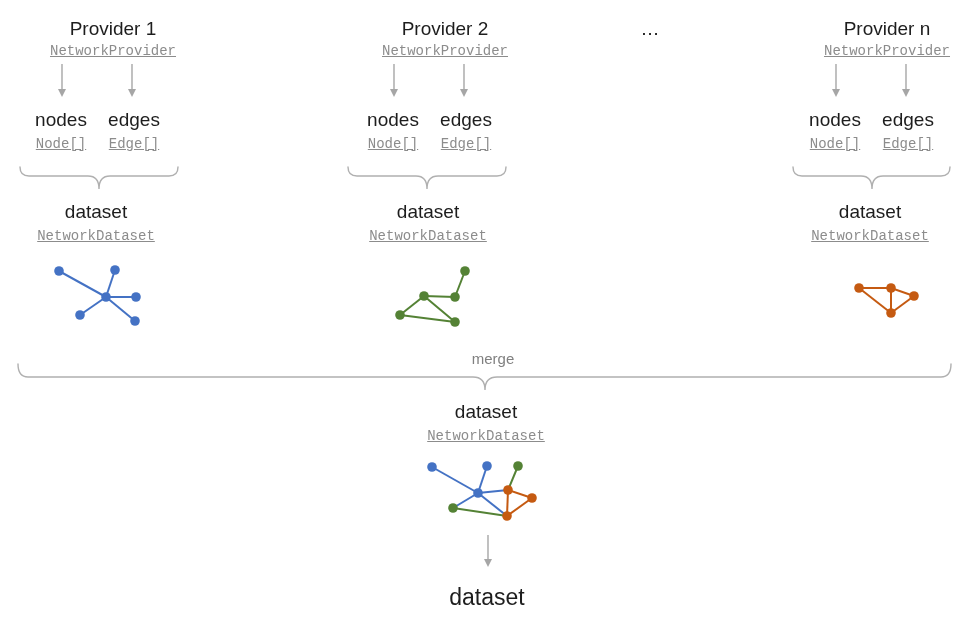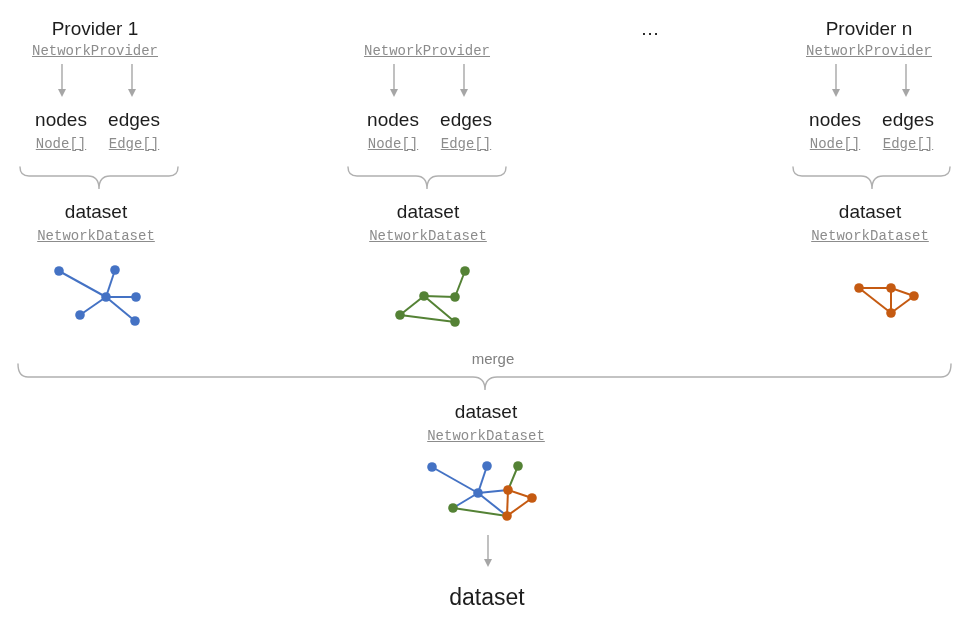--- a/index.html
+++ b/index.html
@@ -1,19 +1,19 @@
 <!DOCTYPE html>
 <html><head>
 <meta charset="utf-8">
 <style>
   html,body{margin:0;padding:0;background:#fff;}
   #canvas{position:relative;width:969px;height:624px;background:#ffffff;overflow:hidden;
           font-family:"Liberation Sans",sans-serif;}
   #shapes-layer{position:absolute;left:0;top:0;width:969px;height:624px;pointer-events:none;}
-  .col{position:absolute;top:0;width:190px;height:250px;}
+  .col{position:absolute;top:0;width:190px;height:250px;padding-left:36px;}
   .col .title{position:absolute;top:17px;left:0;width:100%;text-align:center;
               font-size:19px;line-height:24px;color:#1d1d1d;white-space:nowrap;}
   .abs{position:absolute;transform:translateX(-50%);white-space:nowrap;}
   .h{font-size:19px;line-height:24px;color:#1d1d1d;}
   .mono{font-family:"Liberation Mono",monospace;font-size:14px;line-height:16px;color:#8c8c8c;text-decoration:underline;}
   .ctype{position:absolute;top:43px;left:0;width:100%;text-align:center;}
   .ellipsis{position:absolute;left:650px;top:17px;transform:translateX(-50%);
             font-size:19px;line-height:24px;color:#111;}
   .merge-label{position:absolute;left:485px;top:349px;transform:translateX(-50%);
                font-size:15px;line-height:20px;color:#808080;margin-left:8px;}
@@ -123,20 +123,21 @@
     <div class="ctype mono">NetworkProvider</div>
     <span class="abs h" style="left:61px;top:108px">nodes</span>
     <span class="abs h" style="left:134px;top:108px">edges</span>
     <span class="abs mono" style="left:61px;top:136px">Node[]</span>
     <span class="abs mono" style="left:134px;top:136px">Edge[]</span>
     <span class="abs h" style="left:96px;top:200px">dataset</span>
     <span class="abs mono" style="left:96px;top:228px">NetworkDataset</span>
   </div>
 
   <div class="col" style="left:332px">
+    <div class="title">Provider 2</div>
     <div class="ctype mono">NetworkProvider</div>
     <span class="abs h" style="left:61px;top:108px">nodes</span>
     <span class="abs h" style="left:134px;top:108px">edges</span>
     <span class="abs mono" style="left:61px;top:136px">Node[]</span>
     <span class="abs mono" style="left:134px;top:136px">Edge[]</span>
     <span class="abs h" style="left:96px;top:200px">dataset</span>
     <span class="abs mono" style="left:96px;top:228px">NetworkDataset</span>
   </div>
 
   <div class="ellipsis">…</div>

